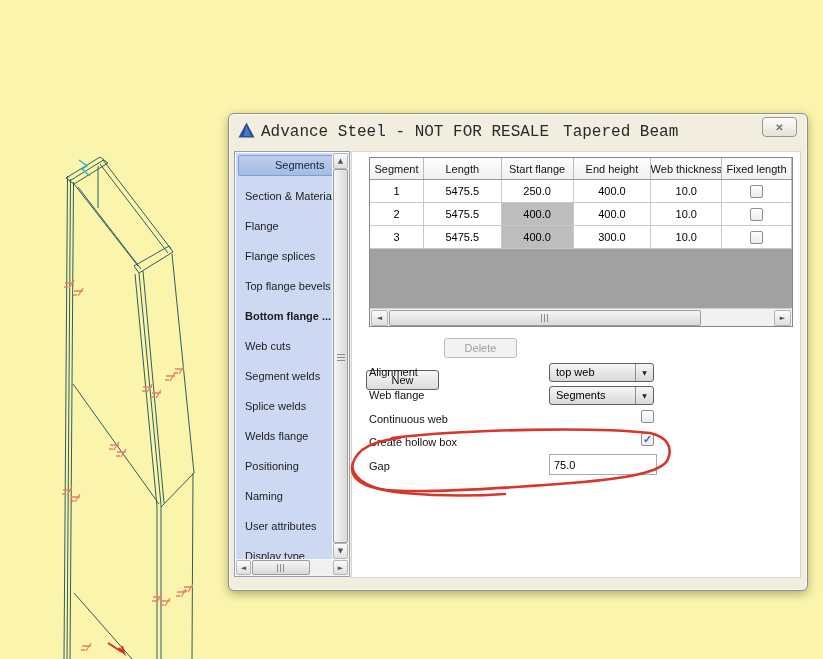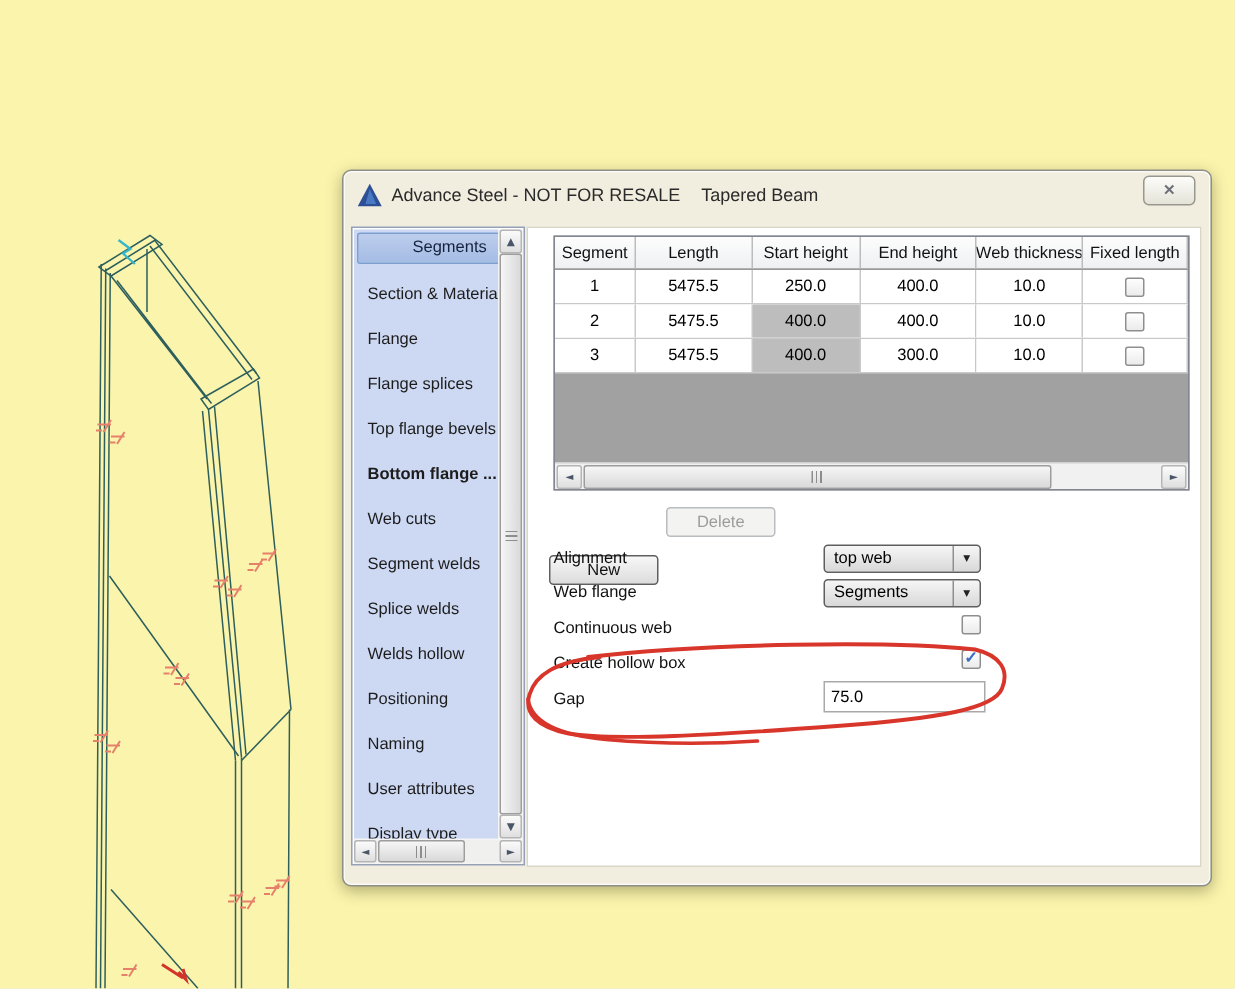--- a/index.html
+++ b/index.html
@@ -15,21 +15,21 @@
   
   .dialog{
     position:absolute;left:228px;top:113px;width:578px;height:476px;
     background:#f1eee0;
     border:1px solid #8f8f88;border-radius:6px;
     box-shadow:0 3px 10px rgba(90,85,40,.45), inset 0 0 0 1px #fbfaf4;
     z-index:2;
   }
   .titlebar{position:absolute;left:0;top:0;width:100%;height:34px;}
   .logo{position:absolute;left:9px;top:8px;width:17px;height:16px;}
-  .title-text{position:absolute;left:32px;top:9px;font-size:12px;color:#2a2a2a;white-space:nowrap;}
+  .title-text{position:absolute;left:32px;top:9px;font-size:16px;color:#2a2a2a;white-space:nowrap;font-family:Liberation Mono, monospace;}
   .title-doc{margin-left:14px;}
   .close-btn{
     position:absolute;right:10px;top:3px;width:33px;height:18px;
     background:linear-gradient(#fcfcfa,#e5e3d8);
     border:1px solid #98978e;border-radius:4px;
     display:flex;align-items:center;justify-content:center;
     color:#6d7078;font-size:10px;font-weight:bold;cursor:default;
   }
 
   
@@ -200,21 +200,21 @@
     <div class="side-list">
         <div class="side-item selected" style="top: 3px; padding-left: 36px;">Segments</div>
         <div class="side-item" style="top: 33px;">Section &amp; Material</div>
         <div class="side-item" style="top: 63px;">Flange</div>
         <div class="side-item" style="top: 93px;">Flange splices</div>
         <div class="side-item" style="top: 123px;">Top flange bevels</div>
         <div class="side-item" style="top: 153px; font-weight: bold;">Bottom flange ...</div>
         <div class="side-item" style="top: 183px;">Web cuts</div>
         <div class="side-item" style="top: 213px;">Segment welds</div>
         <div class="side-item" style="top: 243px;">Splice welds</div>
-        <div class="side-item" style="top: 273px;">Welds hollow</div>
+        <div class="side-item" style="top: 273px;">Welds flange</div>
         <div class="side-item" style="top: 303px;">Positioning</div>
         <div class="side-item" style="top: 333px;">Naming</div>
         <div class="side-item" style="top: 363px;">User attributes</div>
         <div class="side-item" style="top: 393px;">Display type</div>
       </div>
     <div class="vscroll">
       <div class="sb-btn" style="left:0;top:0;width:13px;height:14px;">
           <span>▲</span>
         </div>
       <div class="sb-thumb v" style="left:0;top:16px;width:13px;height:372px;">
@@ -236,21 +236,21 @@
         </div>
     </div>
   </div>
 
   <div class="pane">
 
     <div class="grid">
       <div class="grid-header">
           <div class="hcell" style="width: 54px;">Segment</div>
           <div class="hcell" style="width: 78px;">Length</div>
-          <div class="hcell" style="width: 72px;">Start height</div>
+          <div class="hcell" style="width: 72px;">Start flange</div>
           <div class="hcell" style="width: 78px;">End height</div>
           <div class="hcell" style="width: 71px;">Web thickness</div>
           <div class="hcell" style="width: 70px;">Fixed length</div>
         </div>
       <div>
           <div class="grid-row">
             <div class="cell" style="width: 54px;">1</div>
             <div class="cell" style="width: 78px;">5475.5</div>
             <div class="cell" style="width: 72px;">250.0</div>
             <div class="cell" style="width: 78px;">400.0</div>

